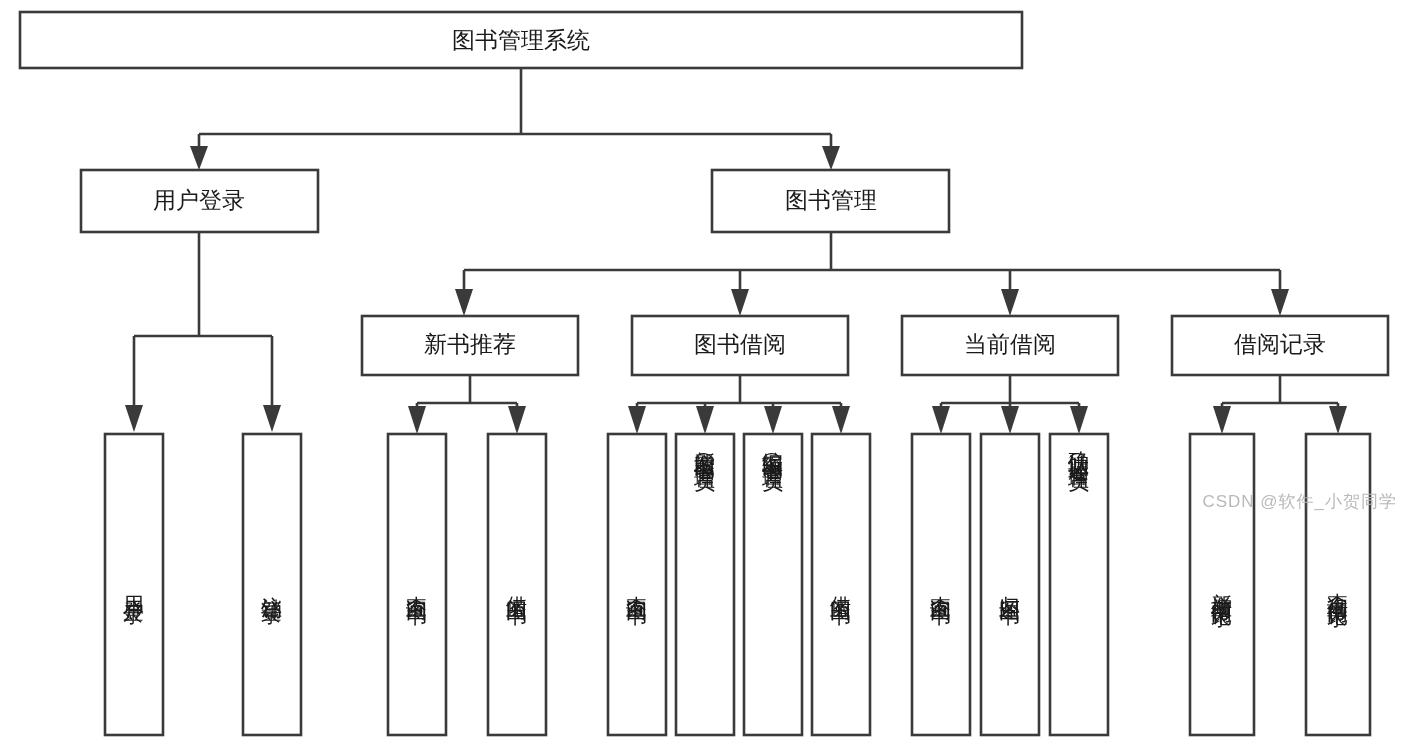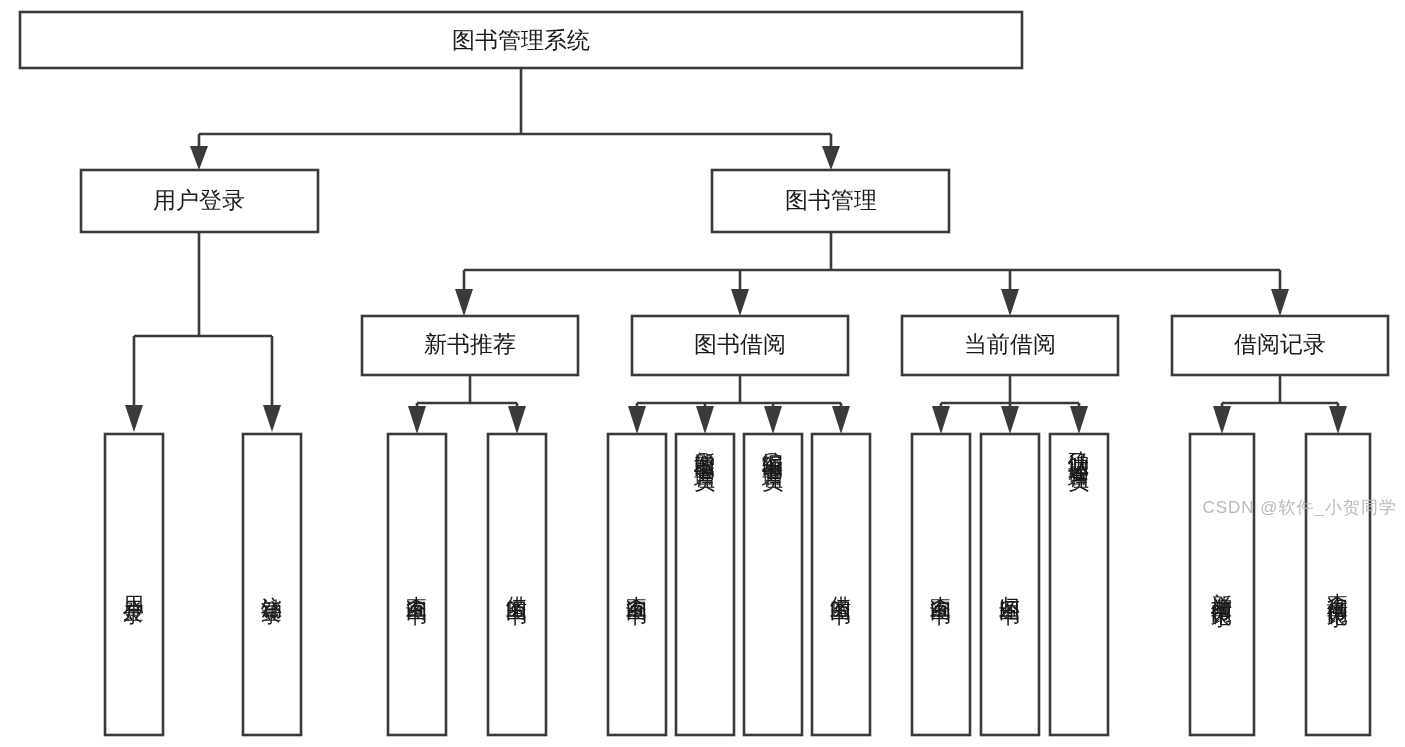--- a/index.html
+++ b/index.html
@@ -62,21 +62,21 @@
   .leaf-label-wrap {
     position: absolute;
     display: flex;
     align-items: center;
     justify-content: center;
     pointer-events: none;
   }
   #watermark {
     position: absolute;
     right: 8px;
-    bottom: 6px;
+    bottom: 12px;
     font-family: "Liberation Sans", "DejaVu Sans", sans-serif;
     font-size: 17px;
     color: #b9b9b9;
     letter-spacing: 1px;
     white-space: nowrap;
   }
 </style>
 </head>
 <body>
 

